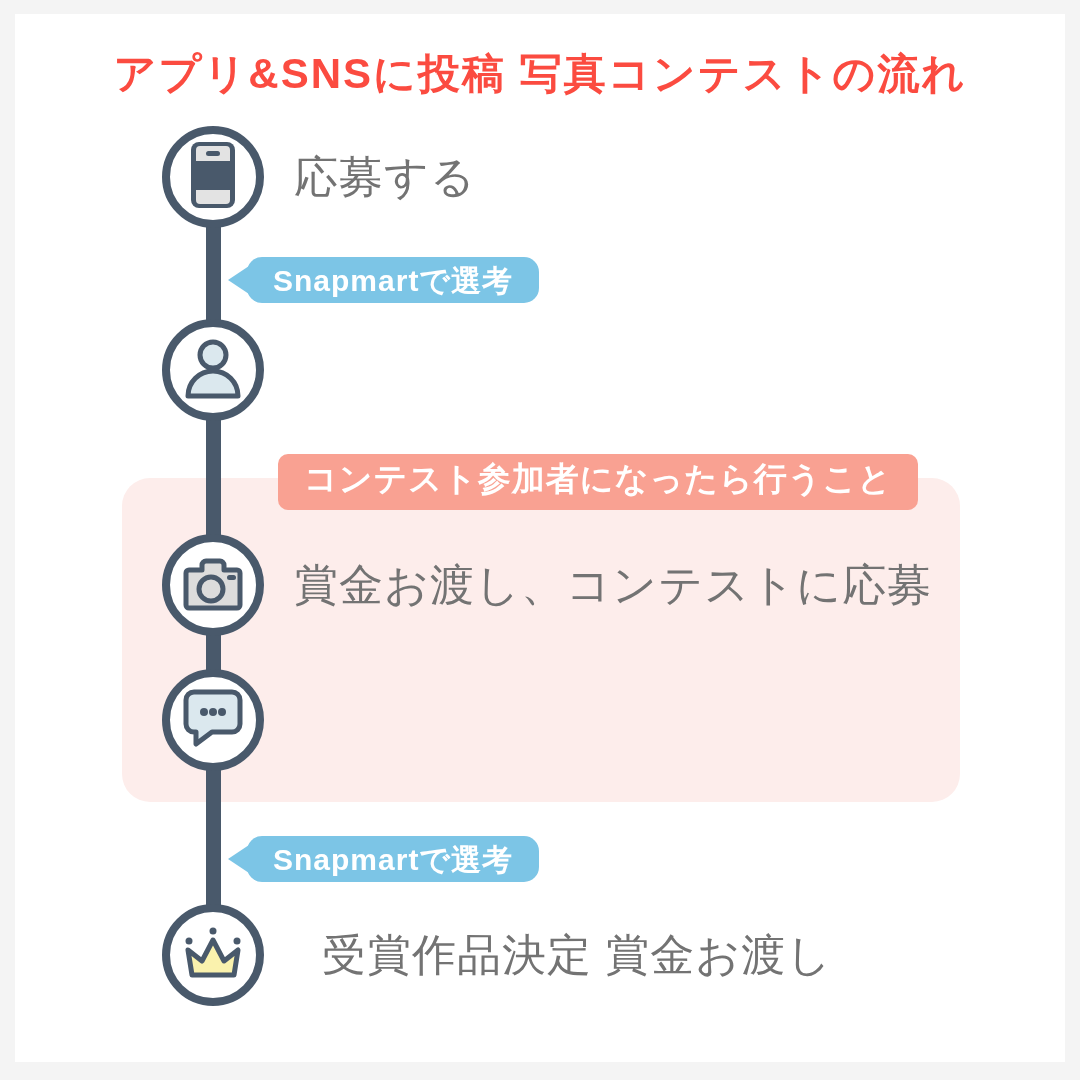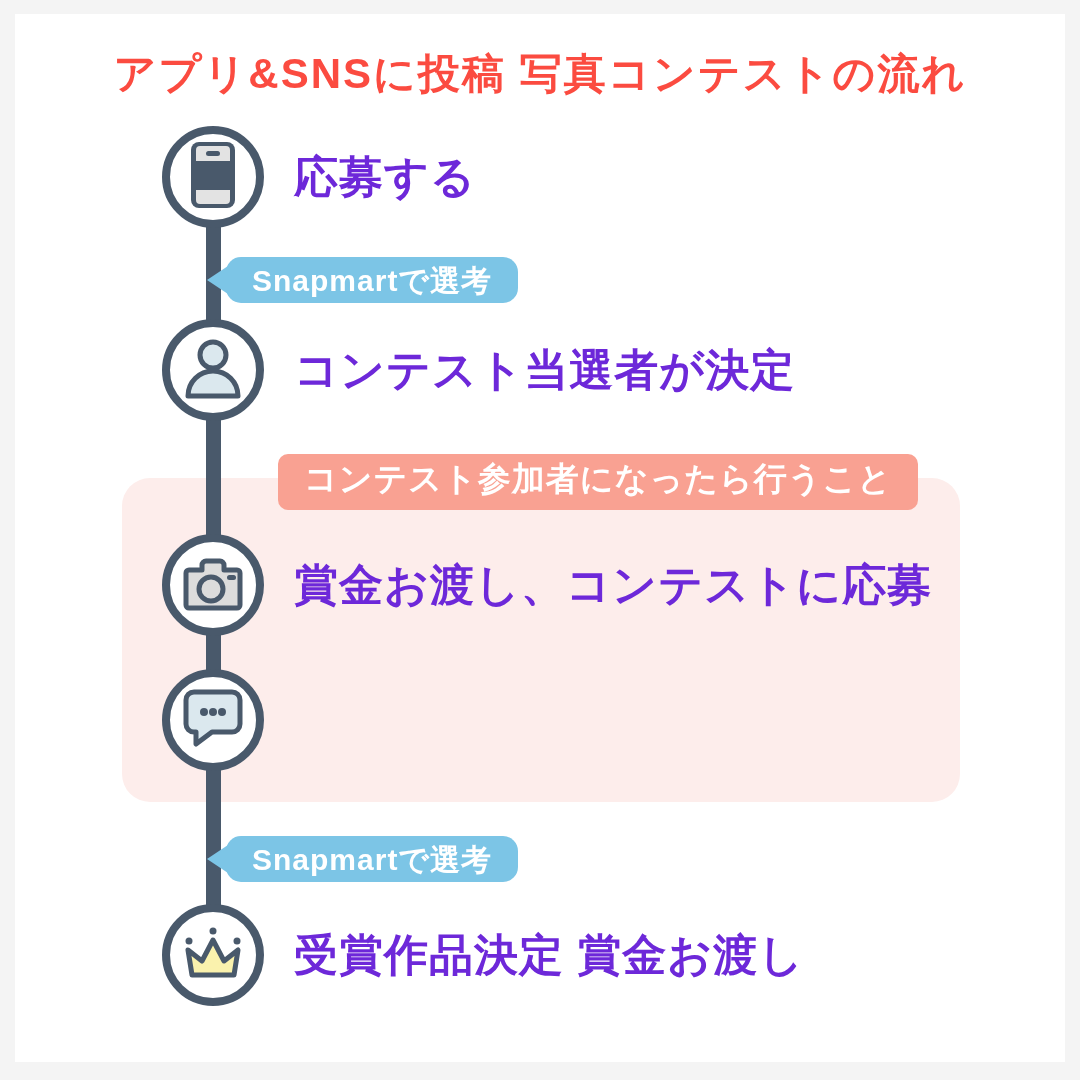--- a/index.html
+++ b/index.html
@@ -71,34 +71,34 @@
   .node-1 { top: 126px; }
   .node-2 { top: 319px; }
   .node-3 { top: 534px; }
   .node-4 { top: 669px; }
   .node-5 { top: 904px; }
   .step-label {
     position: absolute;
     left: 294px;
     height: 62px; line-height: 62px;
     font-size: 44px;
-    font-weight: 700;
-    color: #6d28d9;
+    font-weight: 400;
+    color: #737373;
     letter-spacing: 1px;
     white-space: nowrap;
     z-index: 2;
   }
   .label-1 { top: 146px; }
   .label-2 { top: 339px; }
   .label-3 { top: 554px; }
   .label-4 { top: 689px; }
-  .label-5 { top: 924px; }
+  .label-5 { top: 924px; margin-left: 28px; }
   .snapmart-badge {
     position: absolute;
-    left: 226px;
+    left: 247px;
     height: 46px; line-height: 47px;
     padding: 0 26px;
     background: #7cc5e6;
     border-radius: 15px;
     color: #ffffff;
     font-size: 30px;
     font-weight: 700;
     letter-spacing: 1px;
     z-index: 3;
     white-space: nowrap;
@@ -146,21 +146,20 @@
   <div class="snapmart-badge snapmart-1">Snapmartで選考</div>
 
   <div class="node node-2">
     <span>
       <svg width="64" height="64" viewBox="0 0 64 64">
         <circle cx="32" cy="19" r="13" fill="#dbe8ee" stroke="#49596b" stroke-width="5"></circle>
         <path d="M7 60 a25 25 0 0 1 50 0 z" fill="#dbe8ee" stroke="#49596b" stroke-width="5" stroke-linejoin="round"></path>
       </svg>
     </span>
   </div>
-  <div class="step-label label-2">コンテスト当選者が決定</div>
 
   <div class="participant-badge">コンテスト参加者になったら行うこと</div>
 
   <div class="node node-3">
     <span>
       <svg width="62" height="58" viewBox="0 0 62 58">
         <path d="M7 16 h13 v-5 a4 4 0 0 1 4-4 h14 a4 4 0 0 1 4 4 v5 h13 a3 3 0 0 1 3 3 v32 a3 3 0 0 1-3 3 H7 a3 3 0 0 1-3-3 V19 a3 3 0 0 1 3-3 z" fill="#dcdcdc" stroke="#49596b" stroke-width="5" stroke-linejoin="round"></path>
         <circle cx="29" cy="35" r="12" fill="#dcdcdc" stroke="#49596b" stroke-width="5"></circle>
         <rect x="45" y="21" width="9" height="5" rx="2.5" fill="#49596b"></rect>
       </svg>

